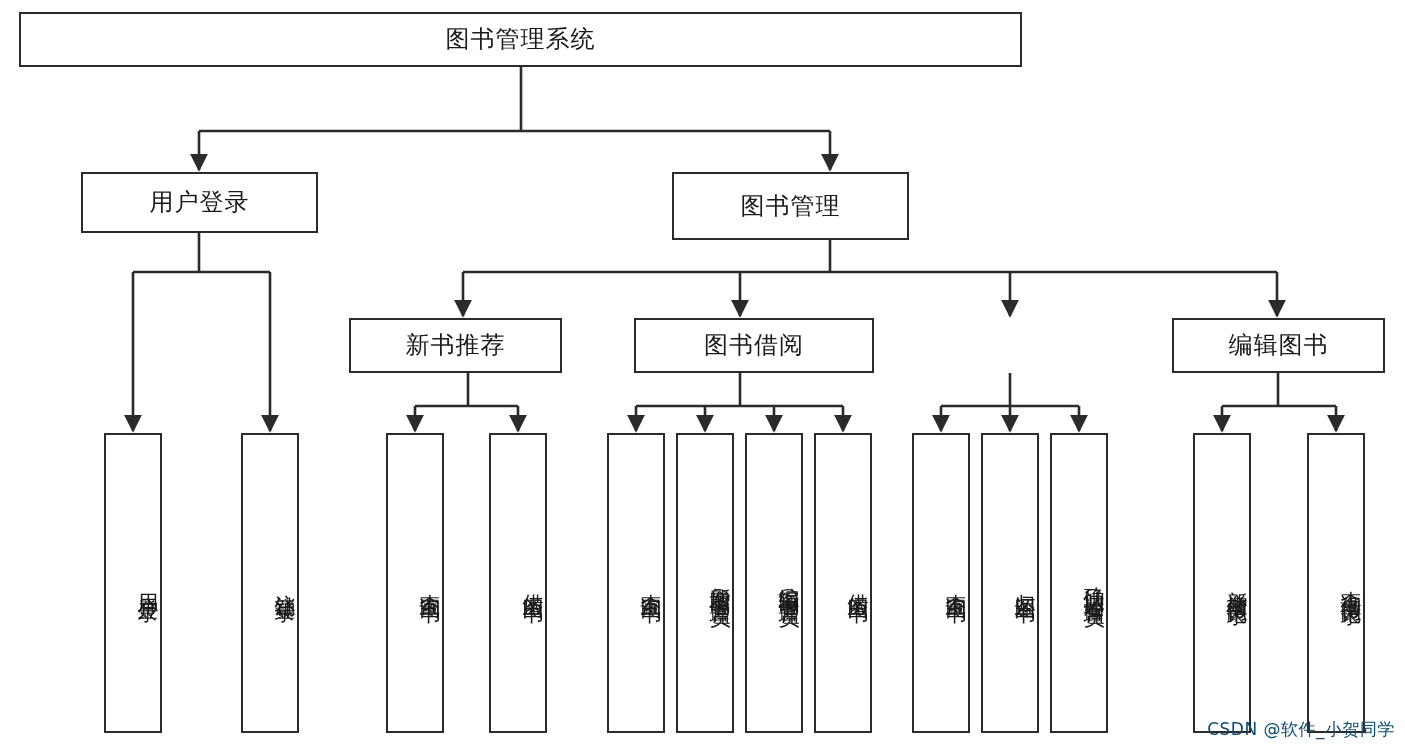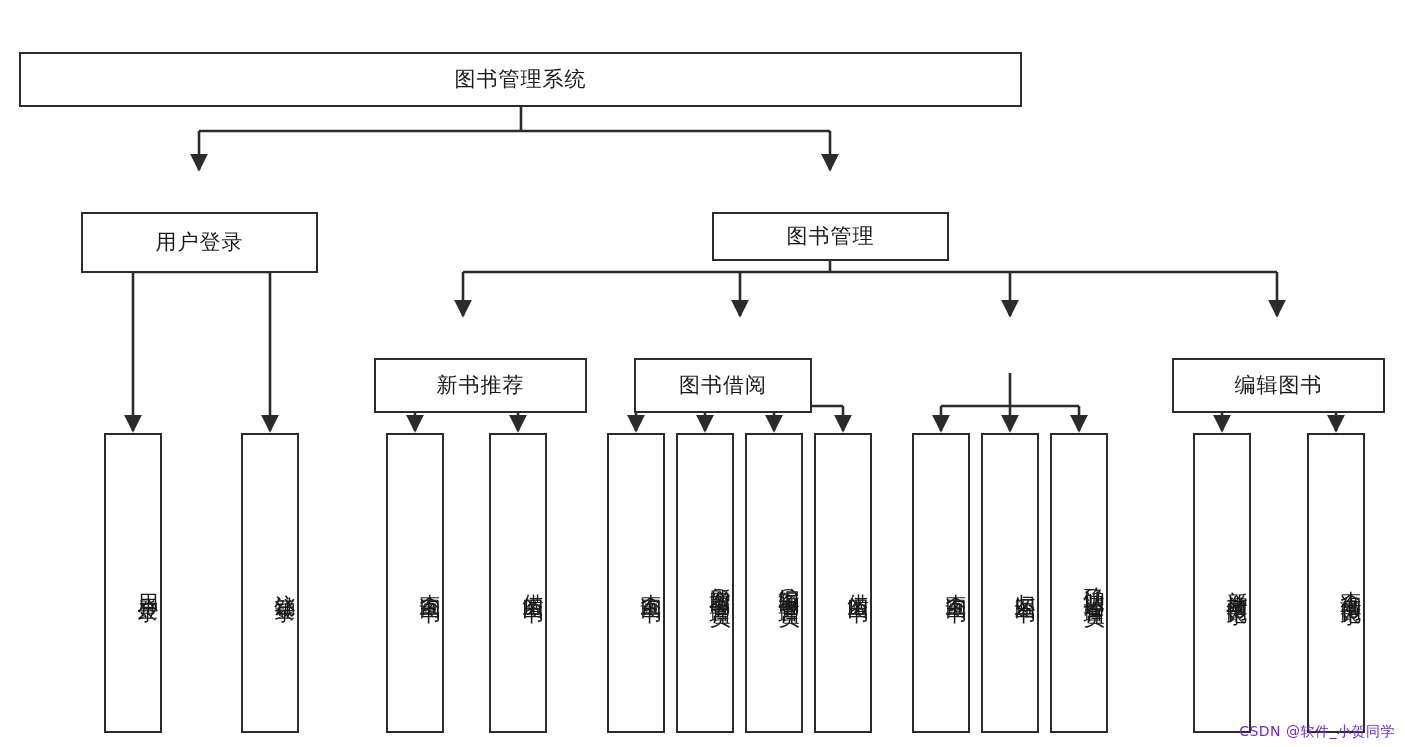--- a/index.html
+++ b/index.html
@@ -29,24 +29,23 @@
     position: absolute;
     box-sizing: border-box;
     background: #ffffff;
     border: 2px solid #2b2b2b;
     display: flex;
     align-items: center;
     justify-content: center;
     color: #1a1a1a;
   }
   .node.horiz {
-    font-size: 21px;
+    font-size: 24px;
     letter-spacing: 1px;
     line-height: 1.2;
-    margin-top: 40px;
   }
   .node.vert {
     writing-mode: vertical-rl;
     text-orientation: upright;
     font-size: 21px;
     letter-spacing: 3px;
     line-height: 1.15;
     padding: 14px 0;
     align-items: flex-start;
     justify-content: center;
@@ -54,22 +53,22 @@
   .node.vert > span {
     writing-mode: vertical-rl;
     text-orientation: upright;
     display: block;
     text-align: left;
   }
   .watermark {
     position: absolute;
     right: 10px;
     bottom: 6px;
-    font-size: 14px;
-    color: #6d28d9;
+    font-size: 17px;
+    color: #0c4a6e;
     letter-spacing: 0.5px;
     white-space: nowrap;
     pointer-events: none;
   }
 </style>
 </head>
 <body>
 
 <div id="diagram-root">
 
@@ -128,28 +127,28 @@
     </g>
   </svg>
 
   <div class="node horiz" style="left:19px; top:12px; width:1003px; height:55px;">
     <span>图书管理系统</span>
   </div>
 
   <div class="node horiz" style="left:81px; top:172px; width:237px; height:61px;">
     <span>用户登录</span>
   </div>
-  <div class="node horiz" style="left:712px; top:172px; width:237px; height:49px;justify-content:center;">
+  <div class="node horiz" style="left:672px; top:172px; width:237px; height:68px;justify-content:center;">
     <span>图书管理</span>
   </div>
 
-  <div class="node horiz" style="left:374px; top:318px; width:213px; height:55px;align-items:center;">
+  <div class="node horiz" style="left:349px; top:318px; width:213px; height:55px;align-items:center;">
     <span>新书推荐</span>
   </div>
-  <div class="node horiz" style="left:634px; top:318px; width:178px; height:55px;">
+  <div class="node horiz" style="left:634px; top:318px; width:240px; height:55px;">
     <span>图书借阅</span>
   </div>
   <div class="node horiz" style="left:1172px; top:318px; width:213px; height:55px;">
     <span>编辑图书</span>
   </div>
 
   <div class="node vert" style="left:104px; top:433px; width:58px; height:300px;">
     <span>用户登录</span>
   </div>
   <div class="node vert" style="left:241px; top:433px; width:58px; height:300px;">

